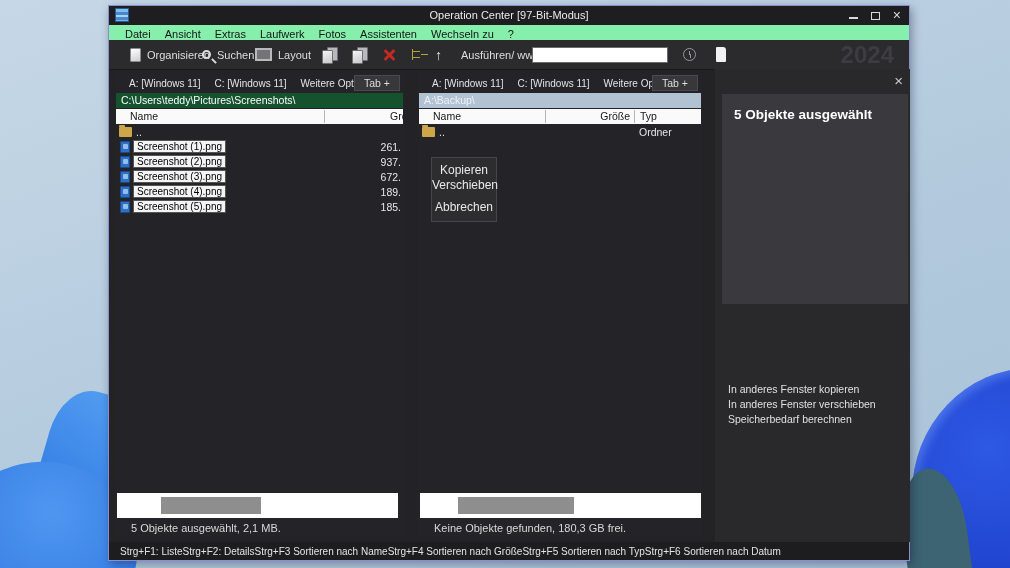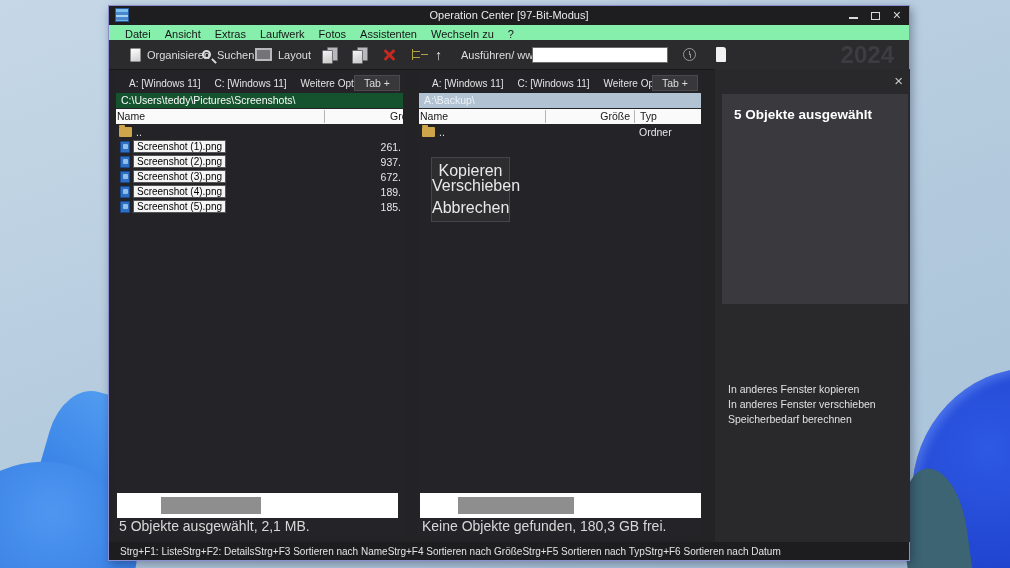--- a/index.html
+++ b/index.html
@@ -80,51 +80,51 @@
   .tab { padding:0 7px; }
   .tab-plus { position:absolute; right:4px; top:2px; background:#38383b; border:1px solid #4a4a4e;
     color:#dddddd; font-size:10.5px; padding:1px 9px; }
 
   .pathbar { height:15px; margin:0 1px; font-size:10.5px; line-height:15px; padding-left:5px; }
   .pathbar-left { background:#14532d; color:#fdfdfd; }
   .pathbar-right { background:#b1c2d2; color:#eef3f8; }
 
   .colheader { position:relative; height:15px; margin:1px 1px 0 1px; background:#fafafa;
     color:#161616; font-size:10.5px; line-height:15px; }
-  .col-name { position:absolute; left:1px; }
+  .col-name { position:absolute; left:14px; }
   .colheader .sep { position:absolute; top:1px; bottom:1px; width:1px; background:#b5b5b5; }
   .col-size-clipped { position:absolute; left:274px; white-space:nowrap; }
   .col-size-right { position:absolute; left:128px; width:83px; text-align:right; }
   .col-type { position:absolute; left:221px; }
 
   .listrow { position:relative; height:15px; display:flex; align-items:center; padding-left:4px;
     font-size:10.5px; color:#e6e6e6; }
   .icon-folder { width:13px; height:10px; background:#cfa54a; border-radius:1px; position:relative; margin-right:4px; }
   .icon-folder::before { content:''; position:absolute; left:0; top:-2px; width:6px; height:2px;
     background:#cfa54a; border-radius:1px 1px 0 0; }
   .icon-file { width:10px; height:12px; background:#2f6fc4; border:1px solid #174a90;
     border-radius:1px; position:relative; margin-left:1px; }
   .icon-file::after { content:''; position:absolute; left:2px; top:2px; width:5px; height:5px;
     background:#8fc0ec; border-radius:1px; }
   .file-label { margin-left:3px; background:#f4f4f4; color:#000; border:1px solid #555;
     font-size:10px; line-height:11px; padding:0 3px; height:13px; display:flex; align-items:center; }
   .file-size { position:absolute; right:3px; color:#e6e6e6; font-size:10.5px; }
   .row-type { position:absolute; left:221px; }
 
-  .context-menu { position:absolute; left:13px; top:84px; width:79px; background:#2d2d30;
-    border:1px solid #46464a; padding:5px 0 6px; text-align:center; font-size:16px; color:#e8e8e8; z-index:5; }
+  .context-menu { position:absolute; left:13px; top:84px; width:66px; background:#2d2d30;
+    border:1px solid #46464a; padding:5px 0 6px; text-align:center; font-size:12px; color:#e8e8e8; z-index:5; }
   .context-item { height:15px; line-height:15px; }
   .context-item:last-child { margin-top:7px; }
 
   .hscroll { position:absolute; left:2px; bottom:19px; height:25px; background:#ffffff; }
   .pane-left .hscroll { width:281px; } .pane-right .hscroll { width:281px; }
   .hthumb { position:absolute; top:4px; bottom:4px; background:#8e8e8e; }
   .thumb-left { left:44px; width:100px; } .thumb-right { left:38px; width:116px; }
 
-  .pane-status { position:absolute; left:4px; bottom:3px; font-size:14px; color:#d8d8d8; }
+  .pane-status { position:absolute; left:16px; bottom:3px; font-size:11px; color:#d8d8d8; }
 
   
   .sidebar { position:absolute; left:606px; top:63px; width:195px; height:473px; background:#29292c; }
   .sidebar-close { position:absolute; top:4px; right:7px; color:#c9c9c9; font-size:15px; line-height:15px; }
   .sidebar-panel { position:absolute; left:7px; right:2px; top:25px; height:210px; background:#3a3a3e; }
   .sidebar-heading { padding:13px 12px; font-size:13.5px; font-weight:bold; color:#ffffff; }
   .sidebar-actions { position:absolute; top:315px; left:13px; display:flex; flex-direction:column;
     gap:4px; font-size:10.5px; color:#e0e0e0; }
   .sidebar-action { height:11px; line-height:11px; }
 

